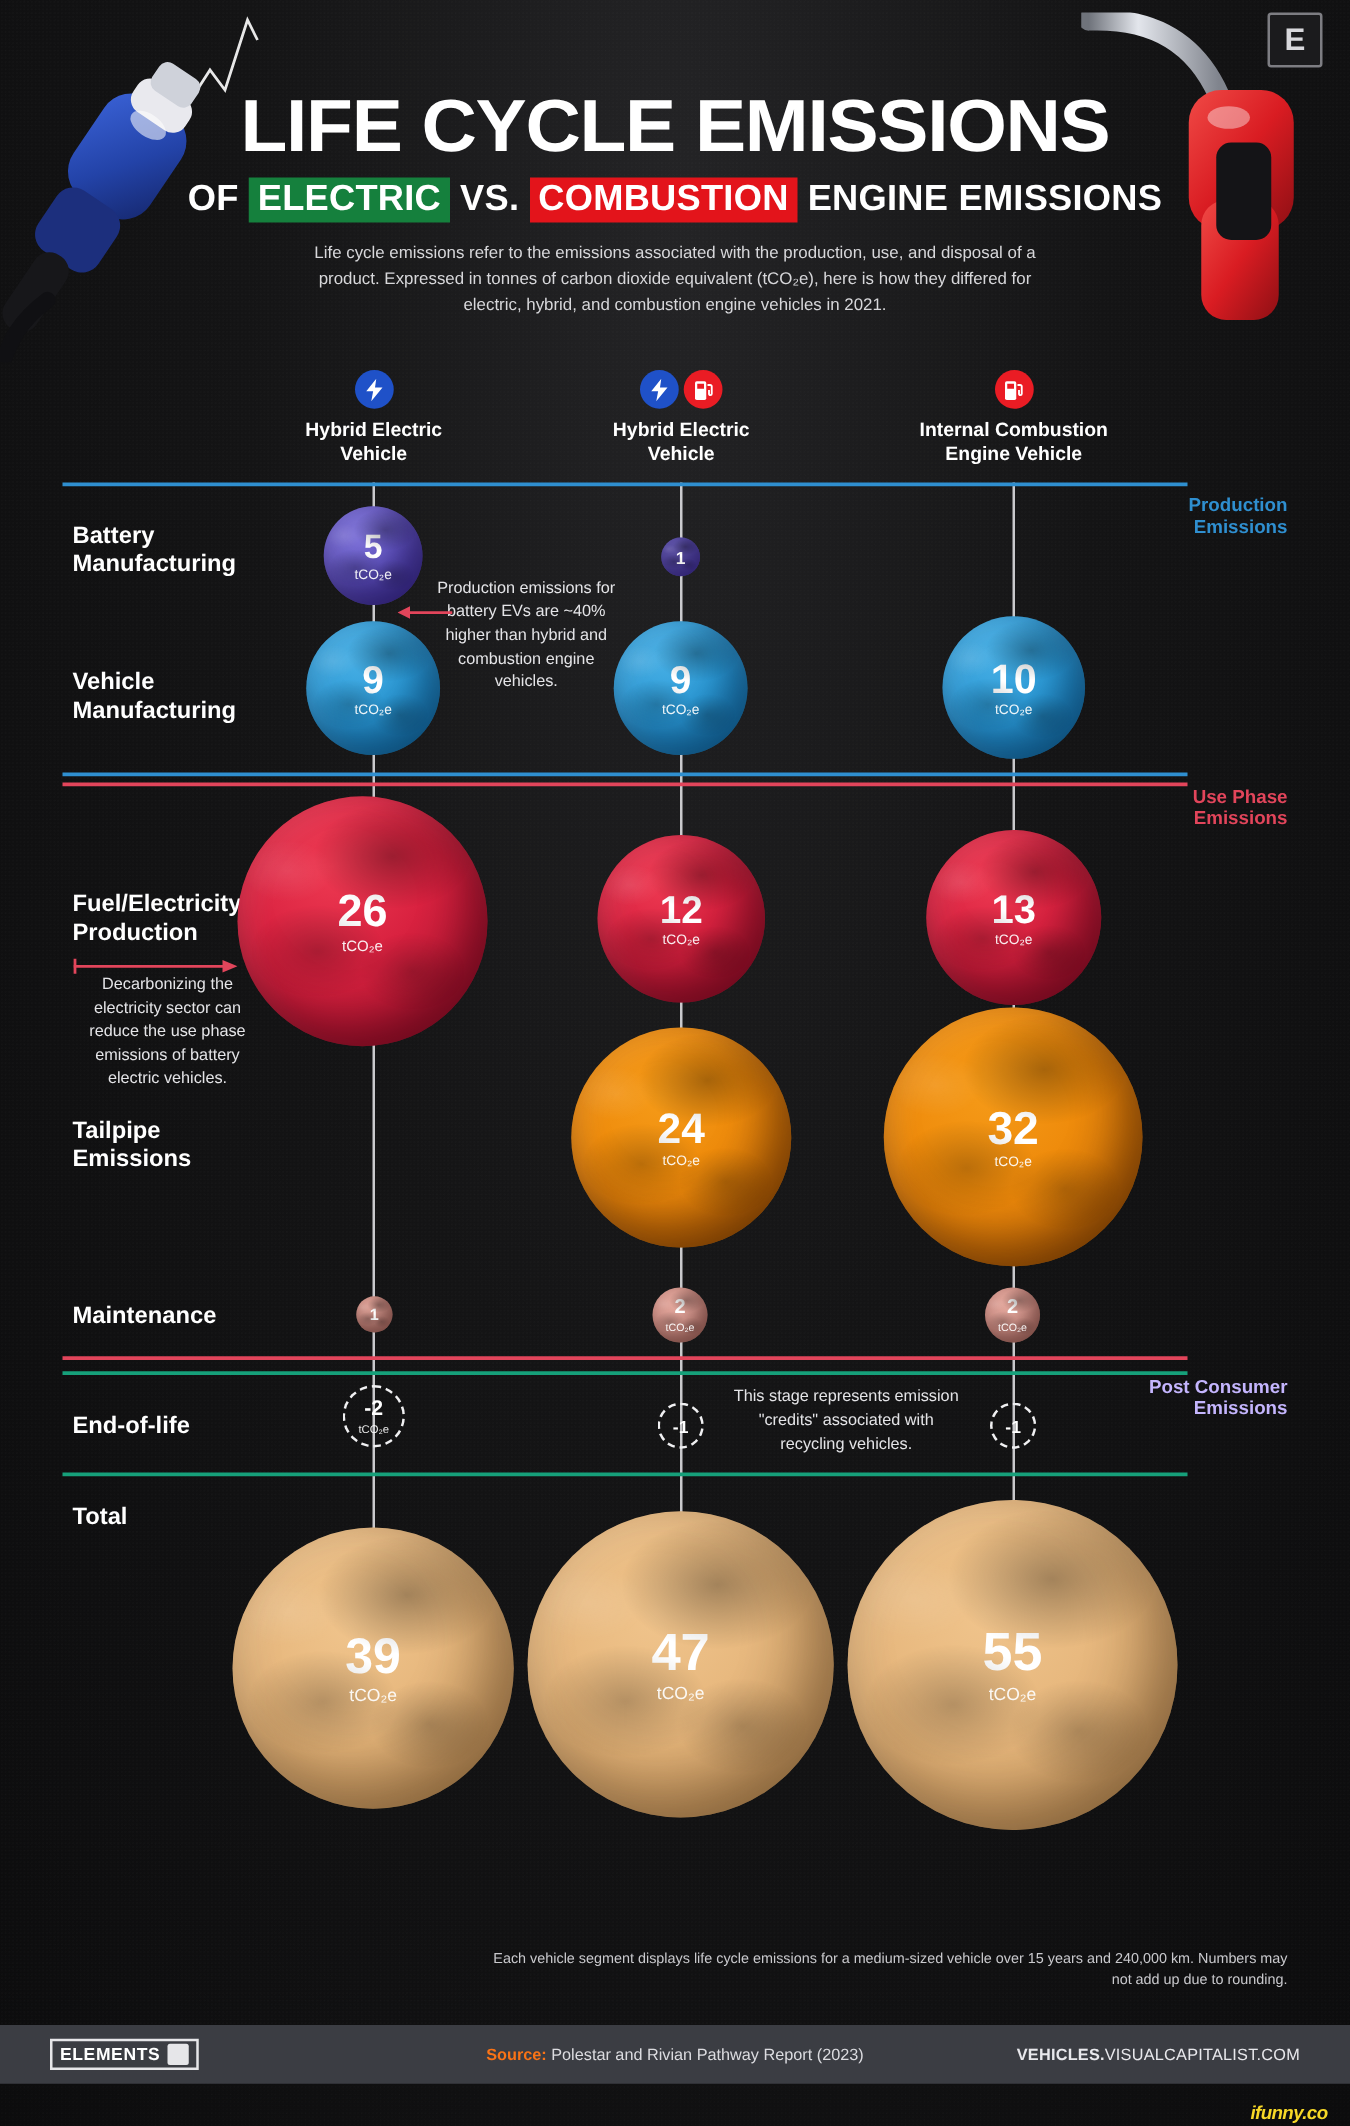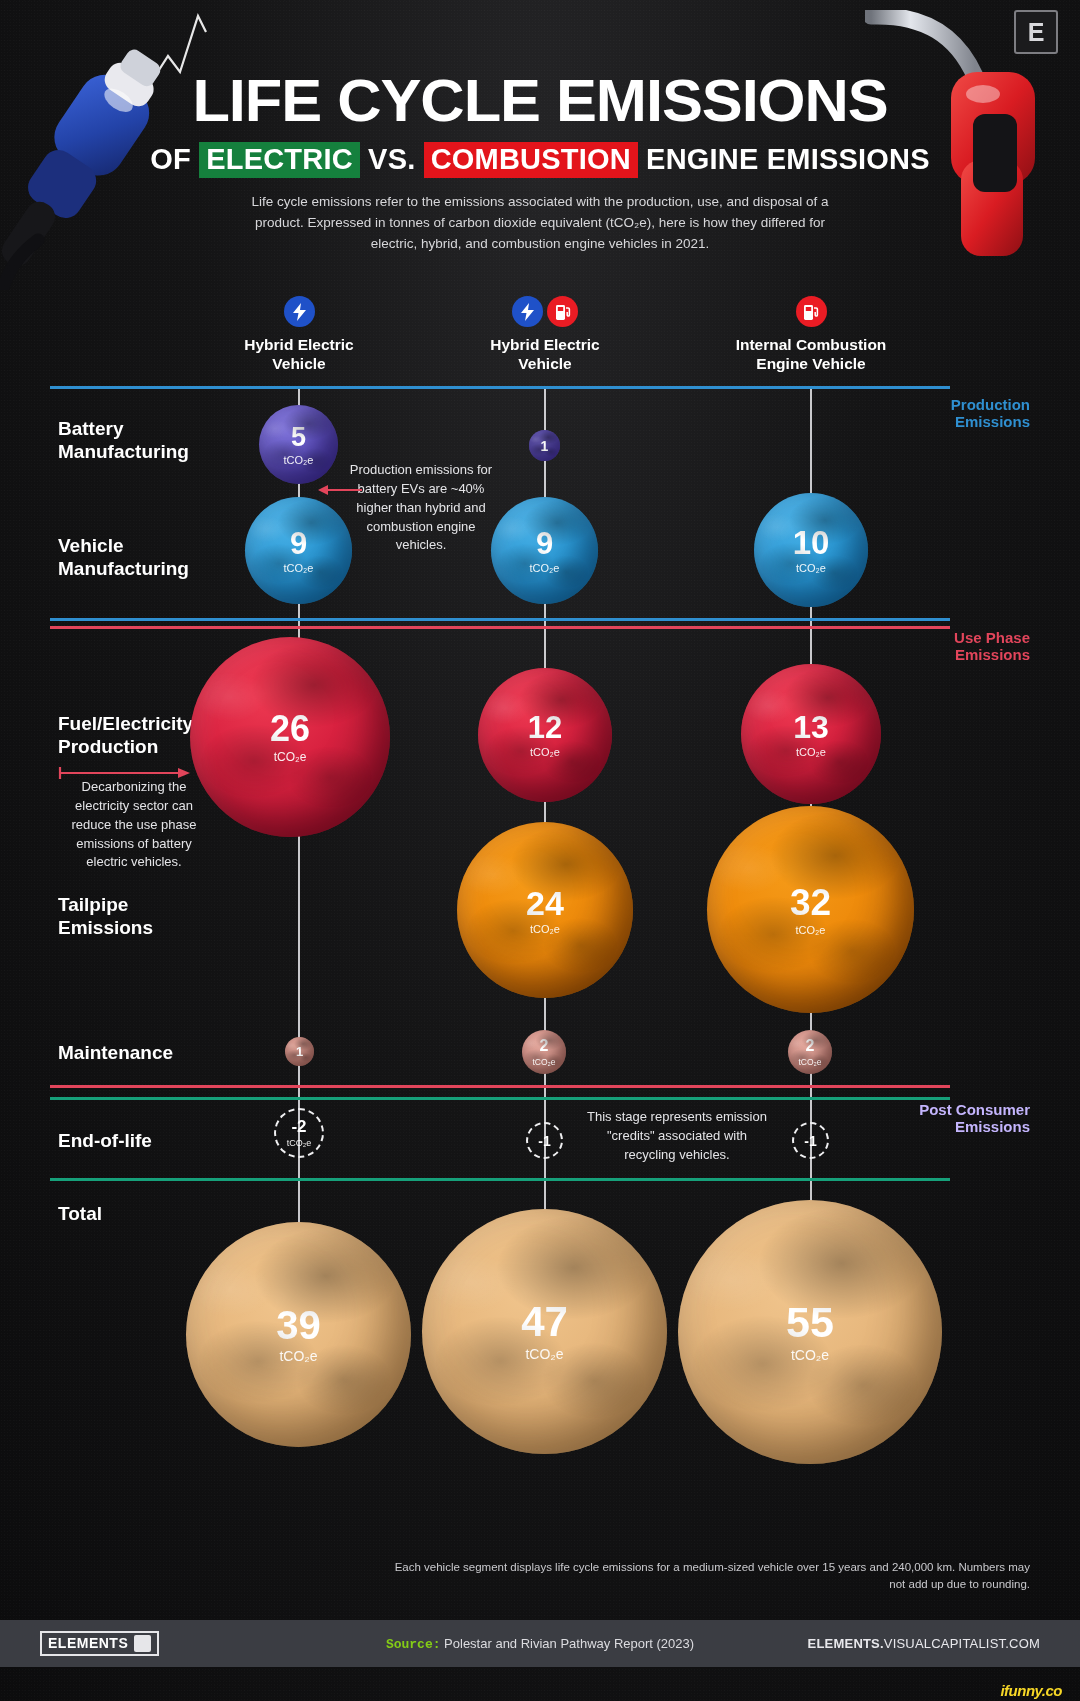--- a/index.html
+++ b/index.html
@@ -93,21 +93,21 @@
 
   
   .fine{position:absolute;right:50px;bottom:108px;width:640px;text-align:right;
         font-size:11.5px;line-height:1.5;color:#c9c9cd;}
   .bar{position:absolute;left:0;bottom:34px;width:1080px;height:47px;background:#3b3d43;
        display:flex;align-items:center;}
   .elm{margin-left:40px;border:2px solid #e6e6e9;padding:2px 6px;display:flex;align-items:flex-start;gap:6px;}
   .elm .t{font-size:14px;font-weight:bold;letter-spacing:.5px;}
   .elm .sq{width:17px;height:17px;background:#e6e6e9;border-radius:2px;}
   .src{position:absolute;left:50%;transform:translateX(-50%);font-size:13px;color:#dcdce0;}
-  .src b{color:#84cc16;font-family:Liberation Mono, monospace;}
+  .src b{color:#f97316;}
   .site{position:absolute;right:40px;font-size:13px;color:#e8e8ec;letter-spacing:.2px;}
   .ifunny{position:absolute;right:18px;bottom:2px;font-size:15px;font-weight:bold;
           color:#f7d827;font-style:italic;letter-spacing:-.5px;}
 </style>
 </head>
 <body>
 
 <div class="grain"></div>
 
 <svg class="spark" viewBox="0 0 120 110">
@@ -379,16 +379,16 @@
 <div class="fine">Each vehicle segment displays life cycle emissions for a medium-sized vehicle over 15 years and 240,000 km. Numbers may not add up due to rounding.</div>
 
 <div class="bar">
   <div class="elm">
     <span class="t">ELEMENTS</span>
     <span class="sq"></span>
   </div>
   <div class="src">
     <b>Source:</b><span> Polestar and Rivian Pathway Report (2023)</span>
   </div>
-  <div class="site"><b>ELEMENTS.</b><span>VISUALCAPITALIST.COM</span></div>
+  <div class="site"><b>VEHICLES.</b><span>VISUALCAPITALIST.COM</span></div>
 </div>
 
 <div class="ifunny">ifunny.co</div>
 
 </body></html>

